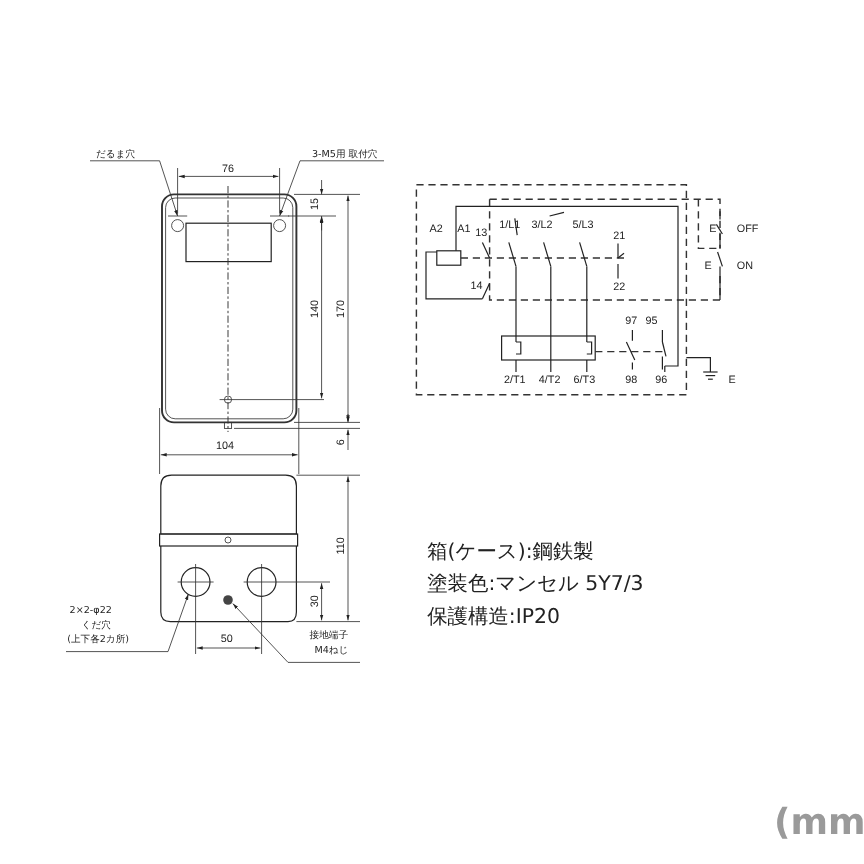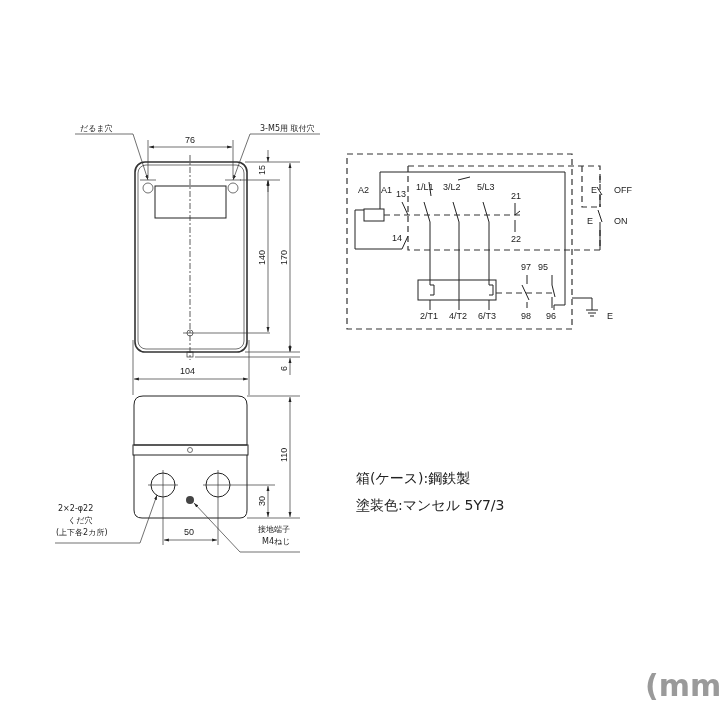--- a/index.html
+++ b/index.html
@@ -5,21 +5,21 @@
   html,body{margin:0;padding:0;background:#fff;}
   body{width:720px;height:720px;position:relative;overflow:hidden;font-family:"DejaVu Sans","Liberation Sans",sans-serif;}
   svg{position:absolute;left:0;top:0;}
   .ln{stroke:#222;stroke-width:1;fill:none;}
   .ln2{stroke:#333;stroke-width:1.6;fill:none;}
   .thin{stroke:#333;stroke-width:0.7;fill:none;}
   .dash{stroke:#333;stroke-width:1.2;fill:none;stroke-dasharray:6 4;}
   .cl{stroke:#333;stroke-width:0.8;fill:none;stroke-dasharray:6 2 2 2;}
   .t{font-family:"Liberation Sans",sans-serif;font-size:9px;fill:#222;}
   .ts{font-family:"DejaVu Sans",sans-serif;font-size:8px;fill:#222;}
-  .spec{position:absolute;left:356px;top:447px;font-family:"DejaVu Sans",sans-serif;font-size:14px;line-height:27px;color:#222;margin-top:18px;}
+  .spec{position:absolute;left:356px;top:447px;font-family:"DejaVu Sans",sans-serif;font-size:17px;line-height:27px;color:#222;}
   .spec div{white-space:nowrap;}
   .unit{position:absolute;left:617px;top:668px;font-family:"DejaVu Sans",sans-serif;font-weight:bold;font-size:30px;color:#9a9a9a;margin-left:28px;}
 </style>
 </head>
 <body>
 
 <svg width="720" height="720" viewBox="0 0 720 720">
   <defs>
     <marker id="ar" viewBox="0 0 10 10" refX="10" refY="5" markerWidth="7" markerHeight="7" orient="auto-start-reverse">
       <path d="M0,2 L10,5 L0,8 z" fill="#222"></path>
@@ -205,15 +205,16 @@
     <text x="614" y="193" class="t">OFF</text>
     <text x="587" y="224" class="t">E</text>
     <text x="614" y="224" class="t">ON</text>
     <text x="607" y="319" class="t">E</text>
   </g>
 </svg>
 
 <div class="spec">
   <div>箱(ケース):鋼鉄製</div>
   <div>塗装色:マンセル 5Y7/3</div>
+  <div>保護構造:IP20</div>
 </div>
 
 <div class="unit">(mm)</div>
 
 </body></html>

